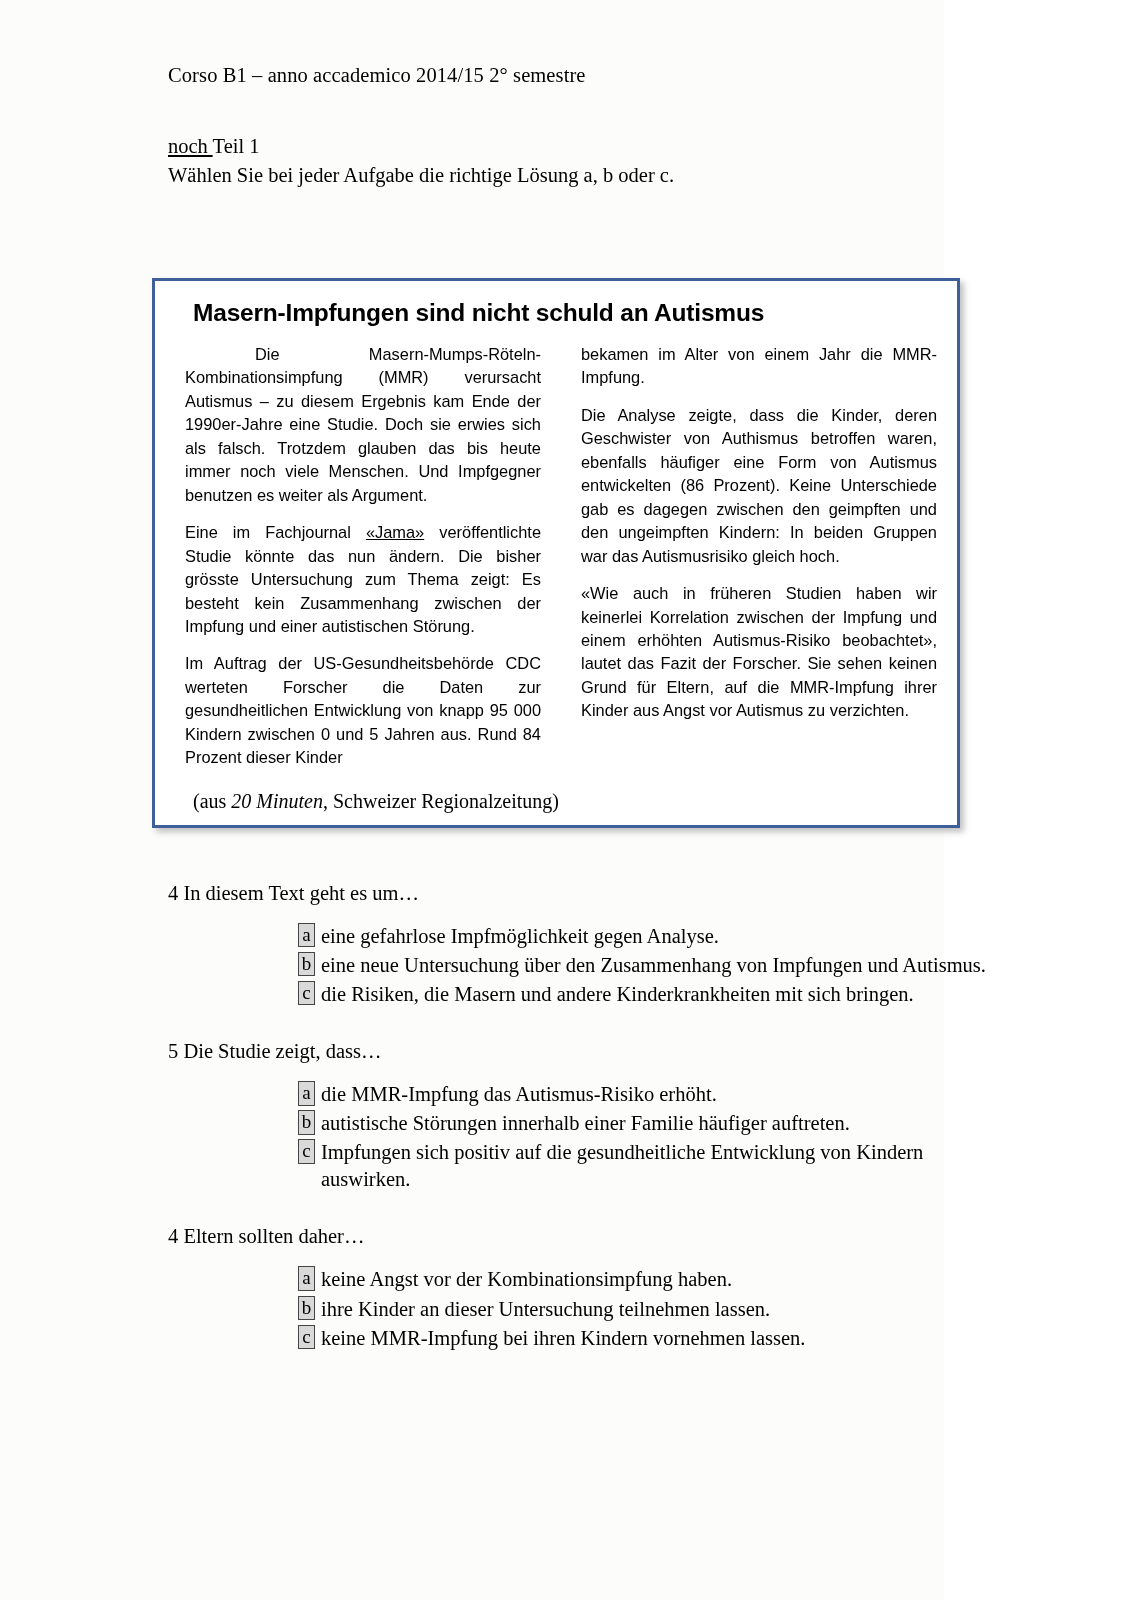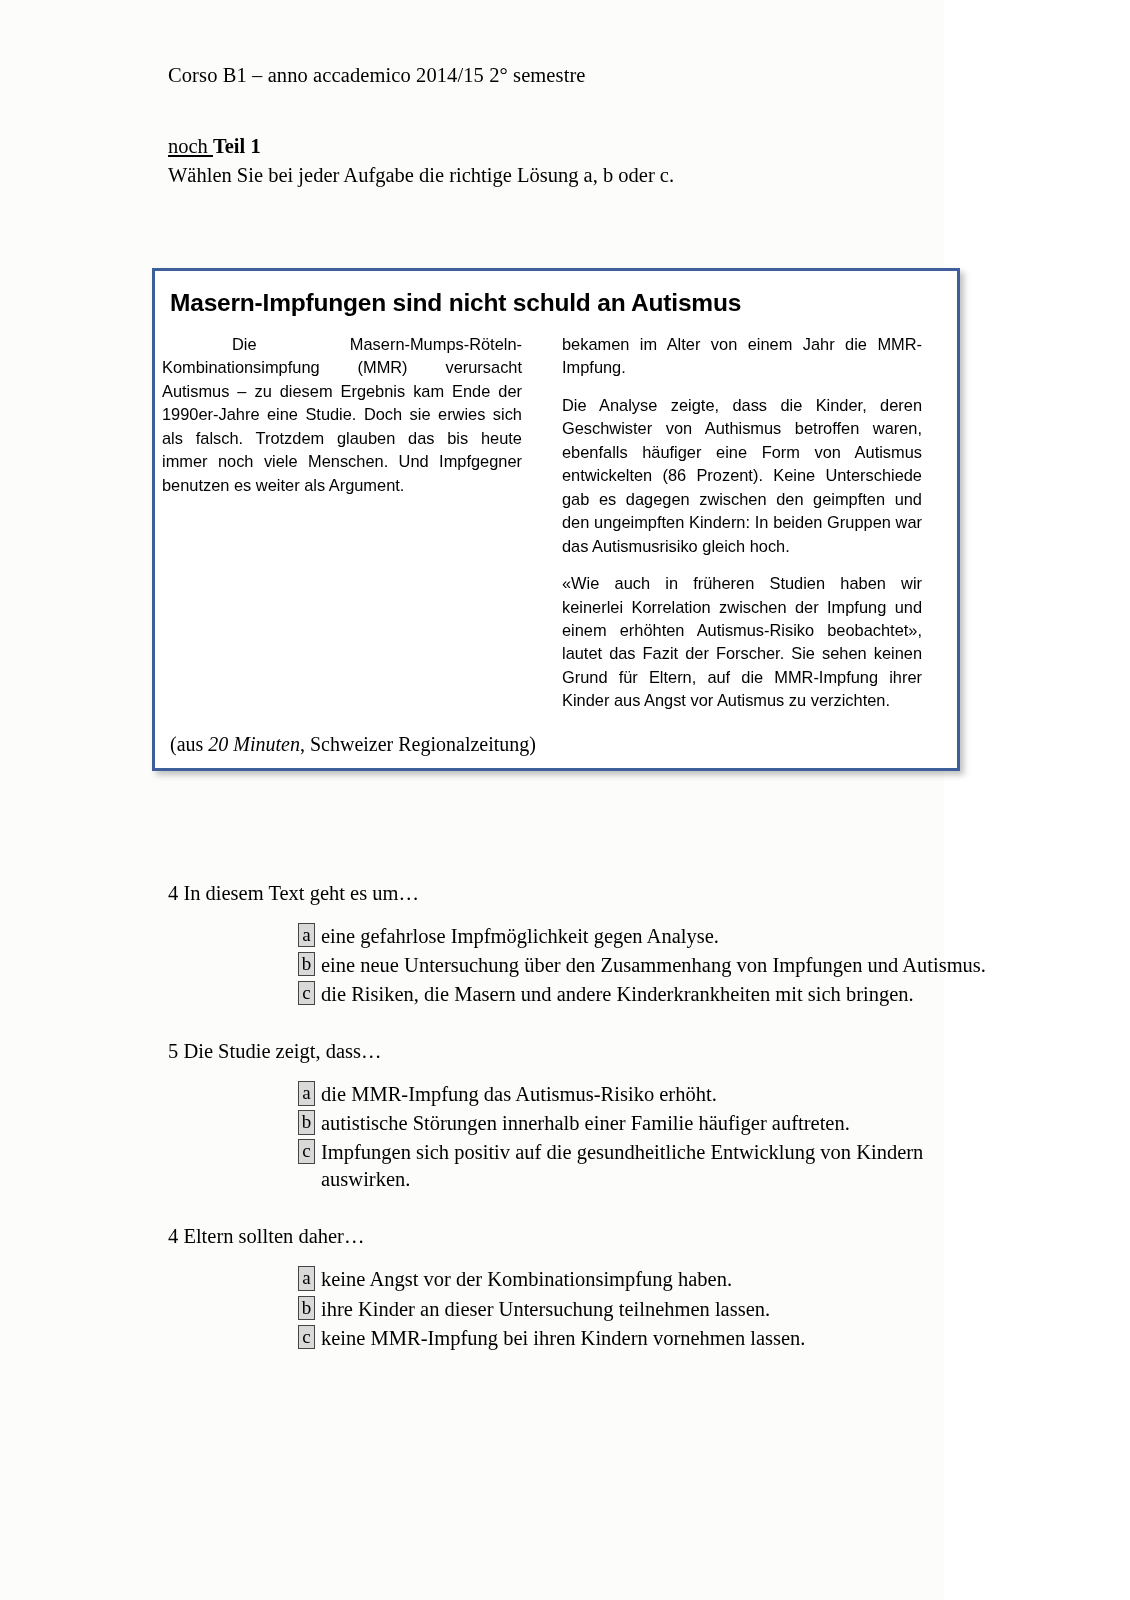--- a/index.html
+++ b/index.html
@@ -35,38 +35,38 @@
   }
   .block-teil {
     margin-top: 42px;
     font-size: 20.5px;
     line-height: 1.45;
   }
   .noch {
     text-decoration: underline;
   }
   .teil-bold {
-    font-weight: bold;
+    font-weight: normal;
   }
   .instr-line {
     font-size: 20.5px;
     line-height: 1.45;
   }
 
   
   .article-box {
     position: absolute;
     left: 152px;
-    top: 268px;
+    top: 278px;
     width: 808px;
     box-sizing: border-box;
     border: 3px solid #3f5f9b;
     background: #ffffff;
     box-shadow: 4px 4px 6px rgba(120,120,120,0.45);
-    padding: 14px 20px 10px 7px;
+    padding: 14px 20px 10px 30px;
   }
   .article-title {
     font-family: "Liberation Sans", sans-serif;
     font-weight: bold;
     font-size: 24.5px;
     letter-spacing: -0.2px;
     margin: 4px 0 16px 8px;
   }
   .cols {
     display: flex;
@@ -142,20 +142,22 @@
       <span class="noch">noch </span><span class="teil-bold">Teil 1</span>
     </div>
     <div class="instr-line">Wählen Sie bei jeder Aufgabe die richtige Lösung a, b oder c.</div>
   </div>
 
   <div class="article-box">
     <div class="article-title">Masern-Impfungen sind nicht schuld an Autismus</div>
     <div class="cols">
       <div class="col">
         <p class="first-indent">Die Masern-Mumps-Röteln-Kombinationsimpfung (MMR) verursacht Autismus – zu diesem Ergebnis kam Ende der 1990er-Jahre eine Studie. Doch sie erwies sich als falsch. Trotzdem glauben das bis heute immer noch viele Menschen. Und Impfgegner benutzen es weiter als Argument.</p>
+        <p>Eine im Fachjournal <span class="jama">«Jama»</span> veröffentlichte Studie könnte das nun ändern. Die bisher grösste Untersuchung zum Thema zeigt: Es besteht kein Zusammenhang zwischen der Impfung und einer autistischen Störung.</p>
+        <p>Im Auftrag der US-Gesundheitsbehörde CDC werteten Forscher die Daten zur gesundheitlichen Entwicklung von knapp 95 000 Kindern zwischen 0 und 5 Jahren aus. Rund 84 Prozent dieser Kinder</p>
       </div>
       <div class="col">
         <p>bekamen im Alter von einem Jahr die MMR-Impfung.</p>
         <p>Die Analyse zeigte, dass die Kinder, deren Geschwister von Authismus betroffen waren, ebenfalls häufiger eine Form von Autismus entwickelten (86 Prozent). Keine Unterschiede gab es dagegen zwischen den geimpften und den ungeimpften Kindern: In beiden Gruppen war das Autismusrisiko gleich hoch.</p>
         <p>«Wie auch in früheren Studien haben wir keinerlei Korrelation zwischen der Impfung und einem erhöhten Autismus-Risiko beobachtet», lautet das Fazit der Forscher. Sie sehen keinen Grund für Eltern, auf die MMR-Impfung ihrer Kinder aus Angst vor Autismus zu verzichten.</p>
       </div>
     </div>
     <div class="source"><span>(aus </span><i>20 Minuten</i><span>, Schweizer Regionalzeitung)</span></div>
   </div>
 

